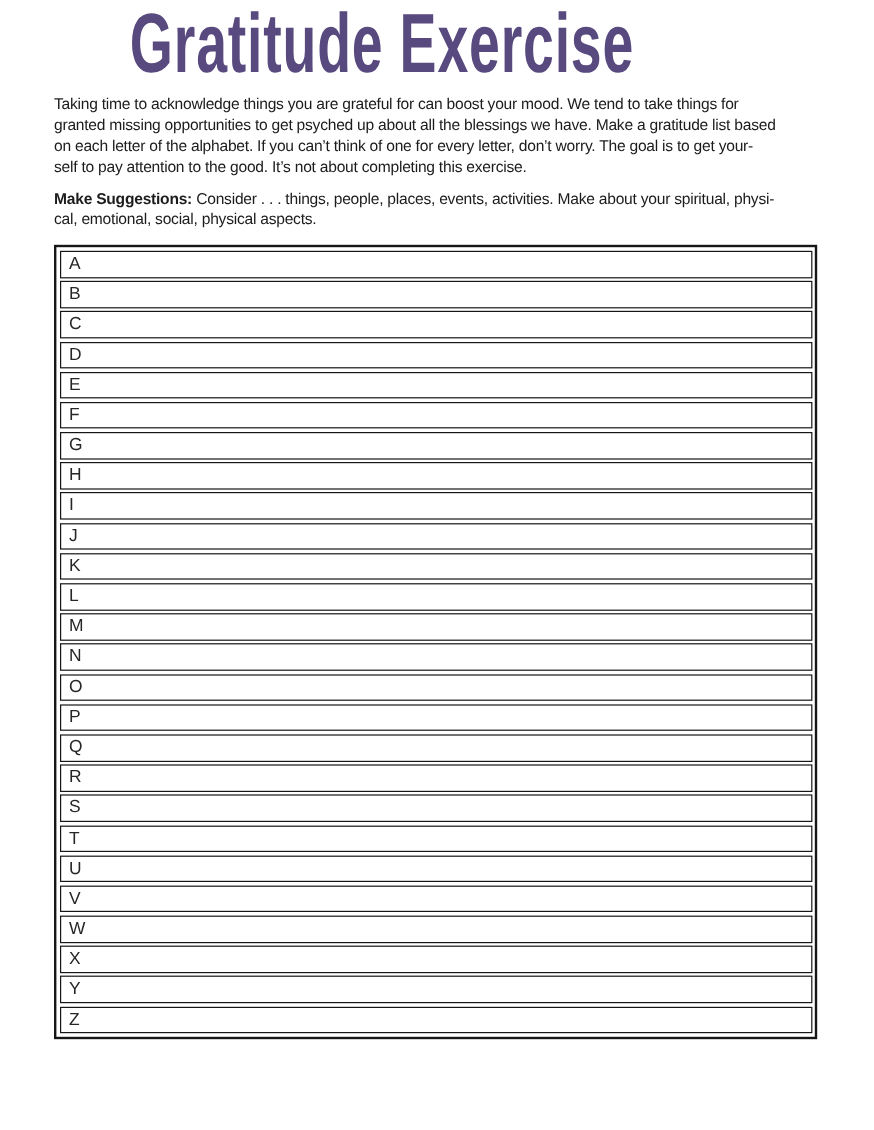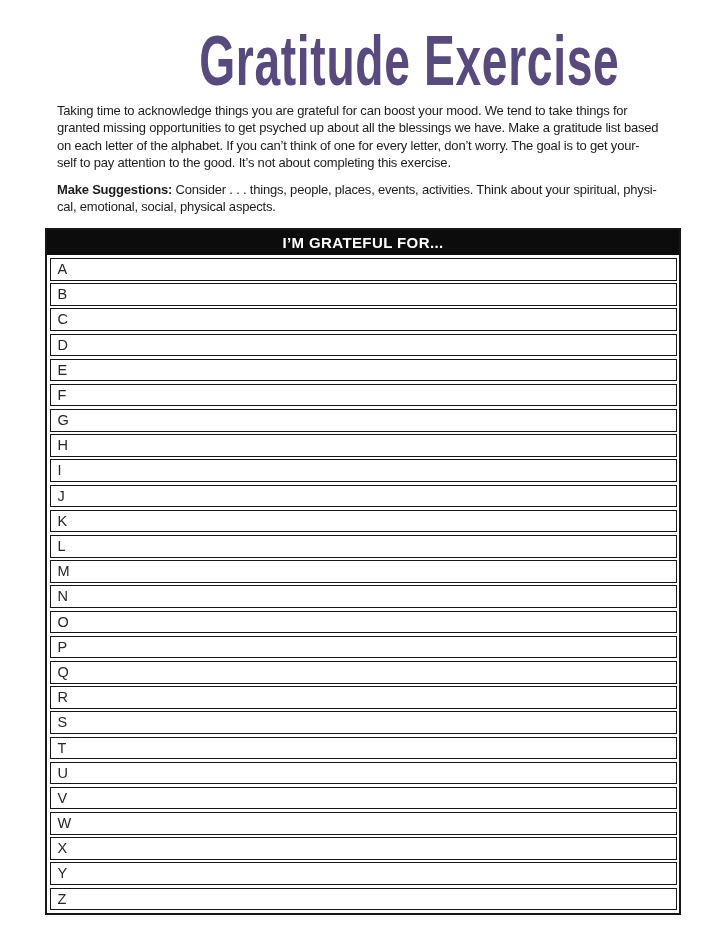--- a/index.html
+++ b/index.html
@@ -14,39 +14,38 @@
   html,body{background:#ffffff;}
   body{
     width:728px;height:942px;
     background:var(--page-bg);
     font-family:"Liberation Sans",sans-serif;
     color:var(--text-color);
     overflow:hidden;
     position:relative;
   }
   .title-wrap{
-    text-align:right;
-    margin-top:24px;
+    text-align:left;
     height:72px;
     line-height:72px;
     white-space:nowrap;
   }
   .title{
     display:inline-block;
     font-size:70px;
     font-weight:bold;
     letter-spacing:1px;
     color:var(--title-color);
     transform:scaleX(0.66);
     transform-origin:center;
     line-height:1;
     vertical-align:middle;
   }
   .para{
-    margin:6px 40px 0 57px;
+    margin:6px 40px 0 45px;
     font-size:13px;
     line-height:17.4px;
     letter-spacing:-0.2px;
     white-space:pre-line;
     color:var(--text-color);
   }
   .para.suggestions{
     margin-top:9px;
   }
   .para strong{
@@ -97,25 +96,24 @@
 
 <div class="title-wrap">
   <span class="title">Gratitude Exercise</span>
 </div>
 
 <p class="para"><span>Taking time to acknowledge things you are grateful for can boost your mood. We tend to take things for
 granted missing opportunities to get psyched up about all the blessings we have. Make a gratitude list based
 on each letter of the alphabet. If you can’t think of one for every letter, don’t worry. The goal is to get your-
 self to pay attention to the good. It’s not about completing this exercise.</span></p>
 
-<p class="para suggestions"><strong>Make Suggestions:</strong> <span>Consider  . . . things, people, places, events, activities. Think about your spiritual, physi-
+<p class="para suggestions"><strong>Make Suggestions:</strong> <span>Consider  . . . things, people, places, events, activities. Make about your spiritual, physi-
 cal, emotional, social, physical aspects.</span></p>
 
 <div class="gtable">
-  <div class="gtable-header">I’M GRATEFUL FOR...</div>
   <div class="gtable-rows">
       <div class="grow">
     <span class="letter">A</span>
     <span class="entry"></span>
   </div>
       <div class="grow">
     <span class="letter">B</span>
     <span class="entry"></span>
   </div>
       <div class="grow">

